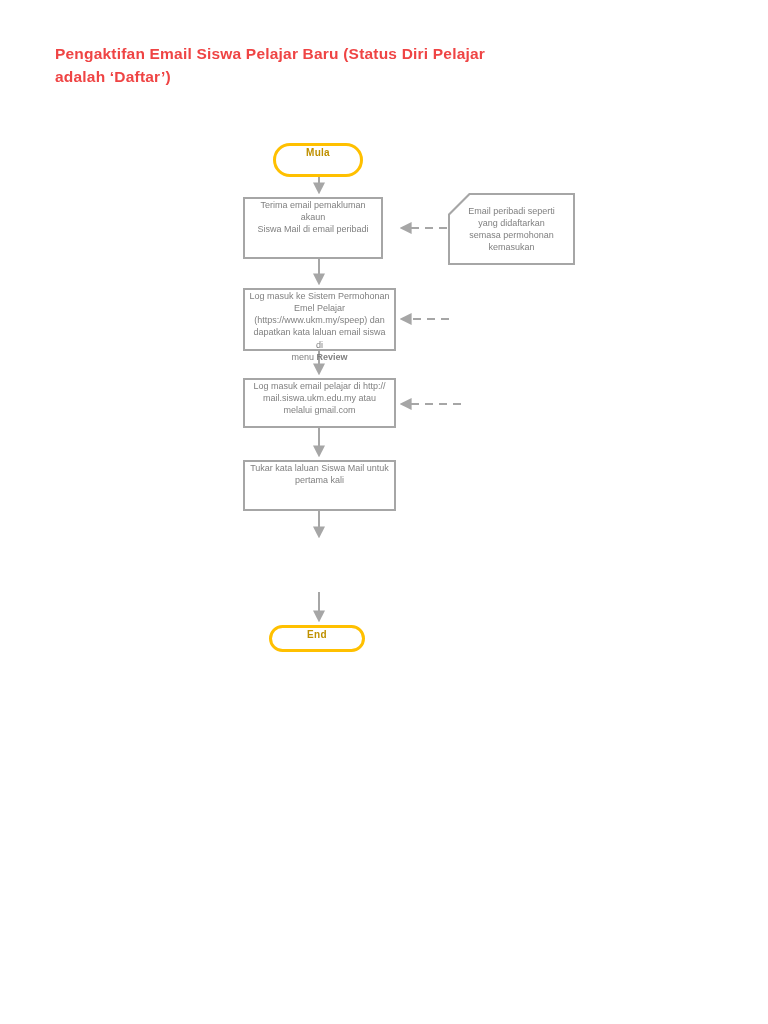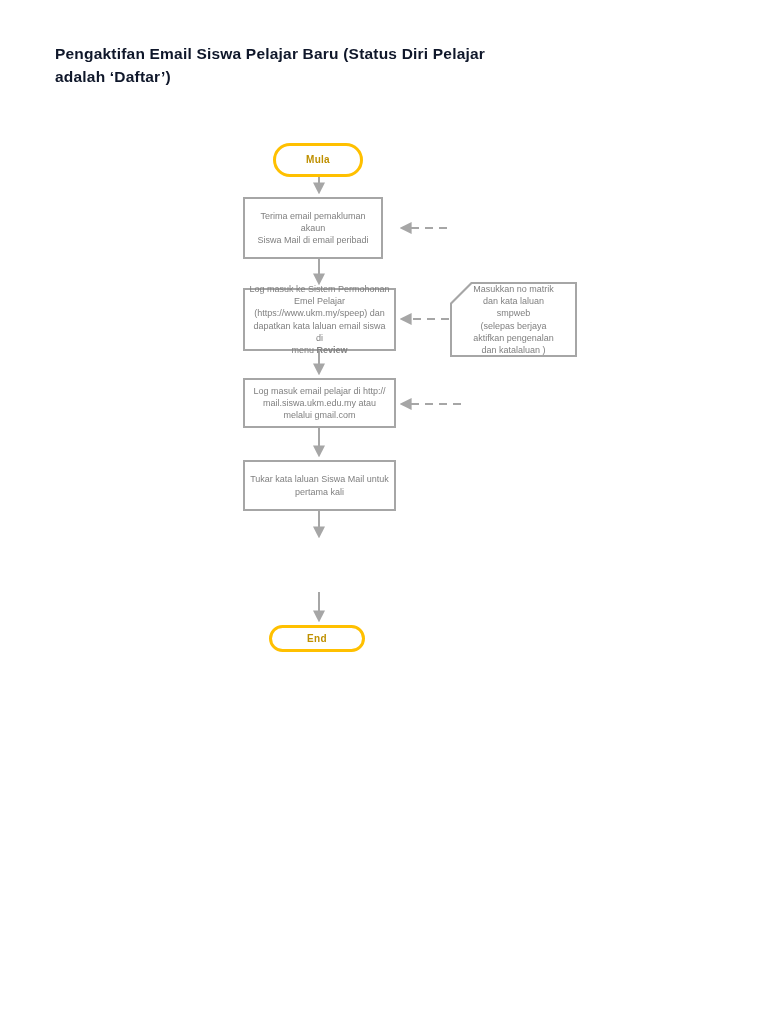--- a/index.html
+++ b/index.html
@@ -13,21 +13,21 @@
   }
   .page-title {
     position: absolute;
     left: 55px;
     top: 42px;
     width: 470px;
     margin: 0;
     font-size: 15.5px;
     font-weight: bold;
     line-height: 23px;
-    color: #0f172a;
+    color: #ef4444;
     white-space: pre-line;
     letter-spacing: 0.2px;
   }
   .page-subtitle {
     position: absolute;
     left: 55px;
     top: 98px;
     width: 440px;
     margin: 0;
     font-size: 12.5px;
@@ -35,21 +35,21 @@
     line-height: 19px;
     color: #808080;
     white-space: pre-line;
   }
   .connectors {
     position: absolute;
     left: 0; top: 0;
     width: 768px; height: 1024px;
     pointer-events: none;
   }
-  .node { position: absolute; box-sizing: border-box; display: flex; align-items: center; justify-content: center; text-align: center; background: #ffffff; }
+  .node { position: absolute; box-sizing: border-box; display: flex; align-items: flex-start; justify-content: center; text-align: center; background: #ffffff; }
   .shape-text {
     color: #808080;
     font-size: 9px;
     line-height: 1.35;
     white-space: pre-line;
     text-align: center;
     padding: 0 4px;
   }
   .terminal {
     border: 3px solid #FFC000;
@@ -145,26 +145,24 @@
   <div class="node process step4">
     <span class="shape-text">Tukar kata laluan Siswa Mail untuk
 pertama kali</span>
   </div>
 
 
   <div class="node terminal end-node">
     <span class="shape-text">End</span>
   </div>
 
-
-  <div class="callout callout2">
+  <div class="callout callout1">
     <div class="callout-inner">
-      <span class="shape-text">Masukkan no matrik
-dan kata laluan
-smpweb
-(selepas berjaya
-aktifkan pengenalan
-dan katalaluan )</span>
+      <span class="shape-text">Email peribadi seperti
+yang didaftarkan
+semasa permohonan
+kemasukan</span>
     </div>
   </div>
+
 
 
 </div>
 
 </body></html>

